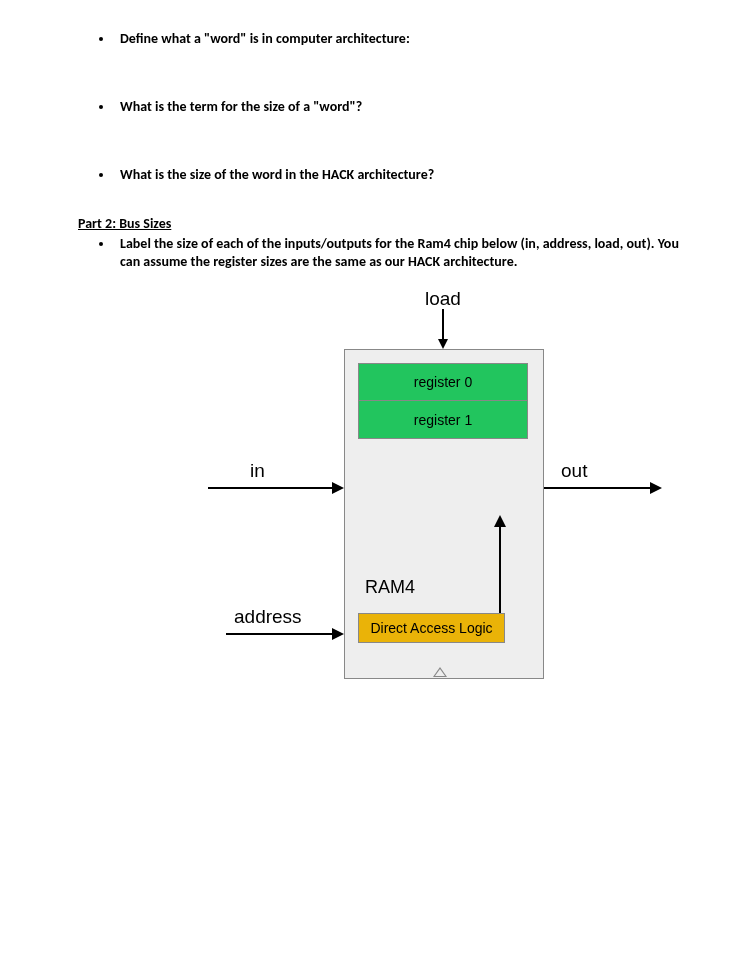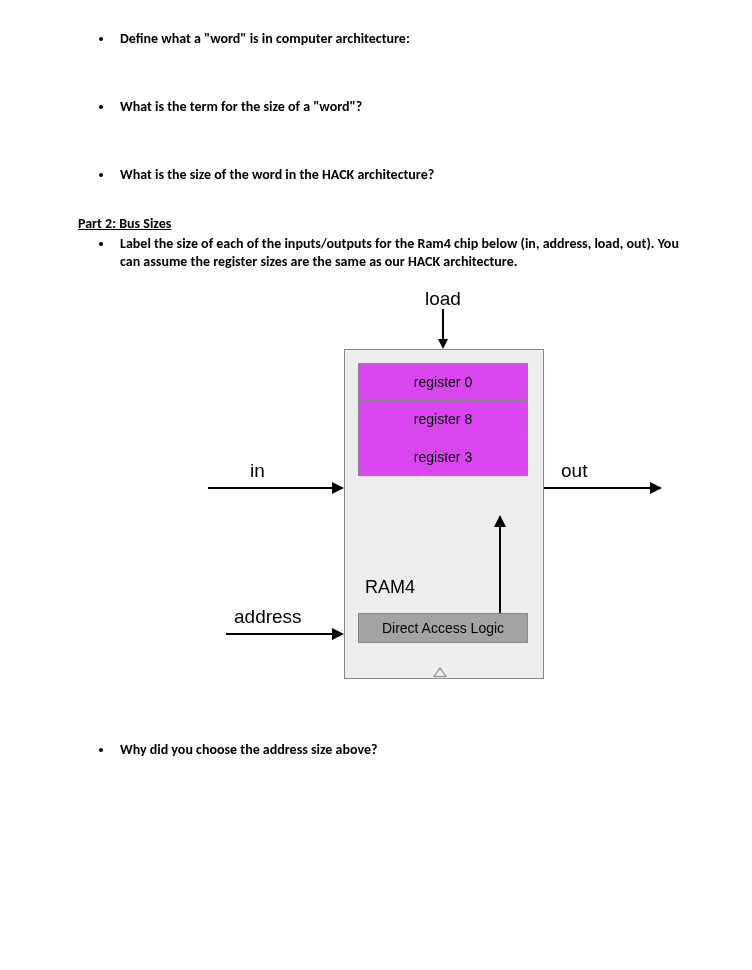--- a/index.html
+++ b/index.html
@@ -47,24 +47,24 @@
     }
     .label.in { left: 150px; top: 178px; }
     .label.out { left: 461px; top: 178px; }
     .label.load { left: 325px; top: 6px; }
     .label.address { left: 134px; top: 324px; }
     .label.ram4 { left: 265px; top: 295px; font-size: 18px; }
     .dal-box {
       position: absolute;
       left: 258px;
       top: 332px;
-      width: 170px;
+      width: 147px;
       height: 30px;
       border: 1px solid #888;
-      background: #a3a3a3;
+      background: #eab308;
       font-size: 14px;
       display: flex;
       align-items: center;
       justify-content: center;
     }
     .chip-box {
       position: absolute;
       left: 244px;
       top: 68px;
       width: 200px;
@@ -80,21 +80,21 @@
       border: 1px solid #888;
       background: #fff;
     }
     .reg-cell {
       height: 37px;
       border-bottom: 1px solid #888;
       display: flex;
       align-items: center;
       justify-content: center;
       font-size: 14px;
-      background: #d946ef;
+      background: #22c55e;
     }
     .reg-cell:last-child { border-bottom: none; }
     svg.arrow { position: absolute; overflow: visible; }
     .tri-hollow {
       position: absolute;
       left: 333px;
       top: 386px;
       width: 0; height: 0;
       border-left: 7px solid transparent;
       border-right: 7px solid transparent;
@@ -132,22 +132,21 @@
     <div class="label load">load</div>
     <svg class="arrow" style="left:338px; top:28px; width:10px; height:42px;">
       <line x1="5" y1="0" x2="5" y2="32" stroke="#000" stroke-width="2"></line>
       <polygon points="0,30 10,30 5,40" fill="#000"></polygon>
     </svg>
 
     <div class="chip-box"></div>
 
     <div class="reg-stack">
       <div class="reg-cell">register 0</div>
-      <div class="reg-cell">register 8</div>
-      <div class="reg-cell">register 3</div>
+      <div class="reg-cell">register 1</div>
     </div>
 
     <div class="label ram4">RAM4</div>
 
     <div class="dal-box">Direct Access Logic</div>
 
     <div class="label in">in</div>
     <svg class="arrow" style="left:108px; top:200px; width:138px; height:14px;">
       <line x1="0" y1="7" x2="126" y2="7" stroke="#000" stroke-width="2"></line>
       <polygon points="124,1 124,13 136,7" fill="#000"></polygon>
@@ -169,16 +168,13 @@
       <line x1="7" y1="100" x2="7" y2="12" stroke="#000" stroke-width="2"></line>
       <polygon points="1,14 13,14 7,2" fill="#000"></polygon>
     </svg>
 
     <div class="tri-hollow"></div>
 
   </div>
 </div>
 
 <div class="part-block">
-  <ul class="bullets">
-    <li>Why did you choose the address size above?</li>
-  </ul>
 </div>
 
 </body></html>

